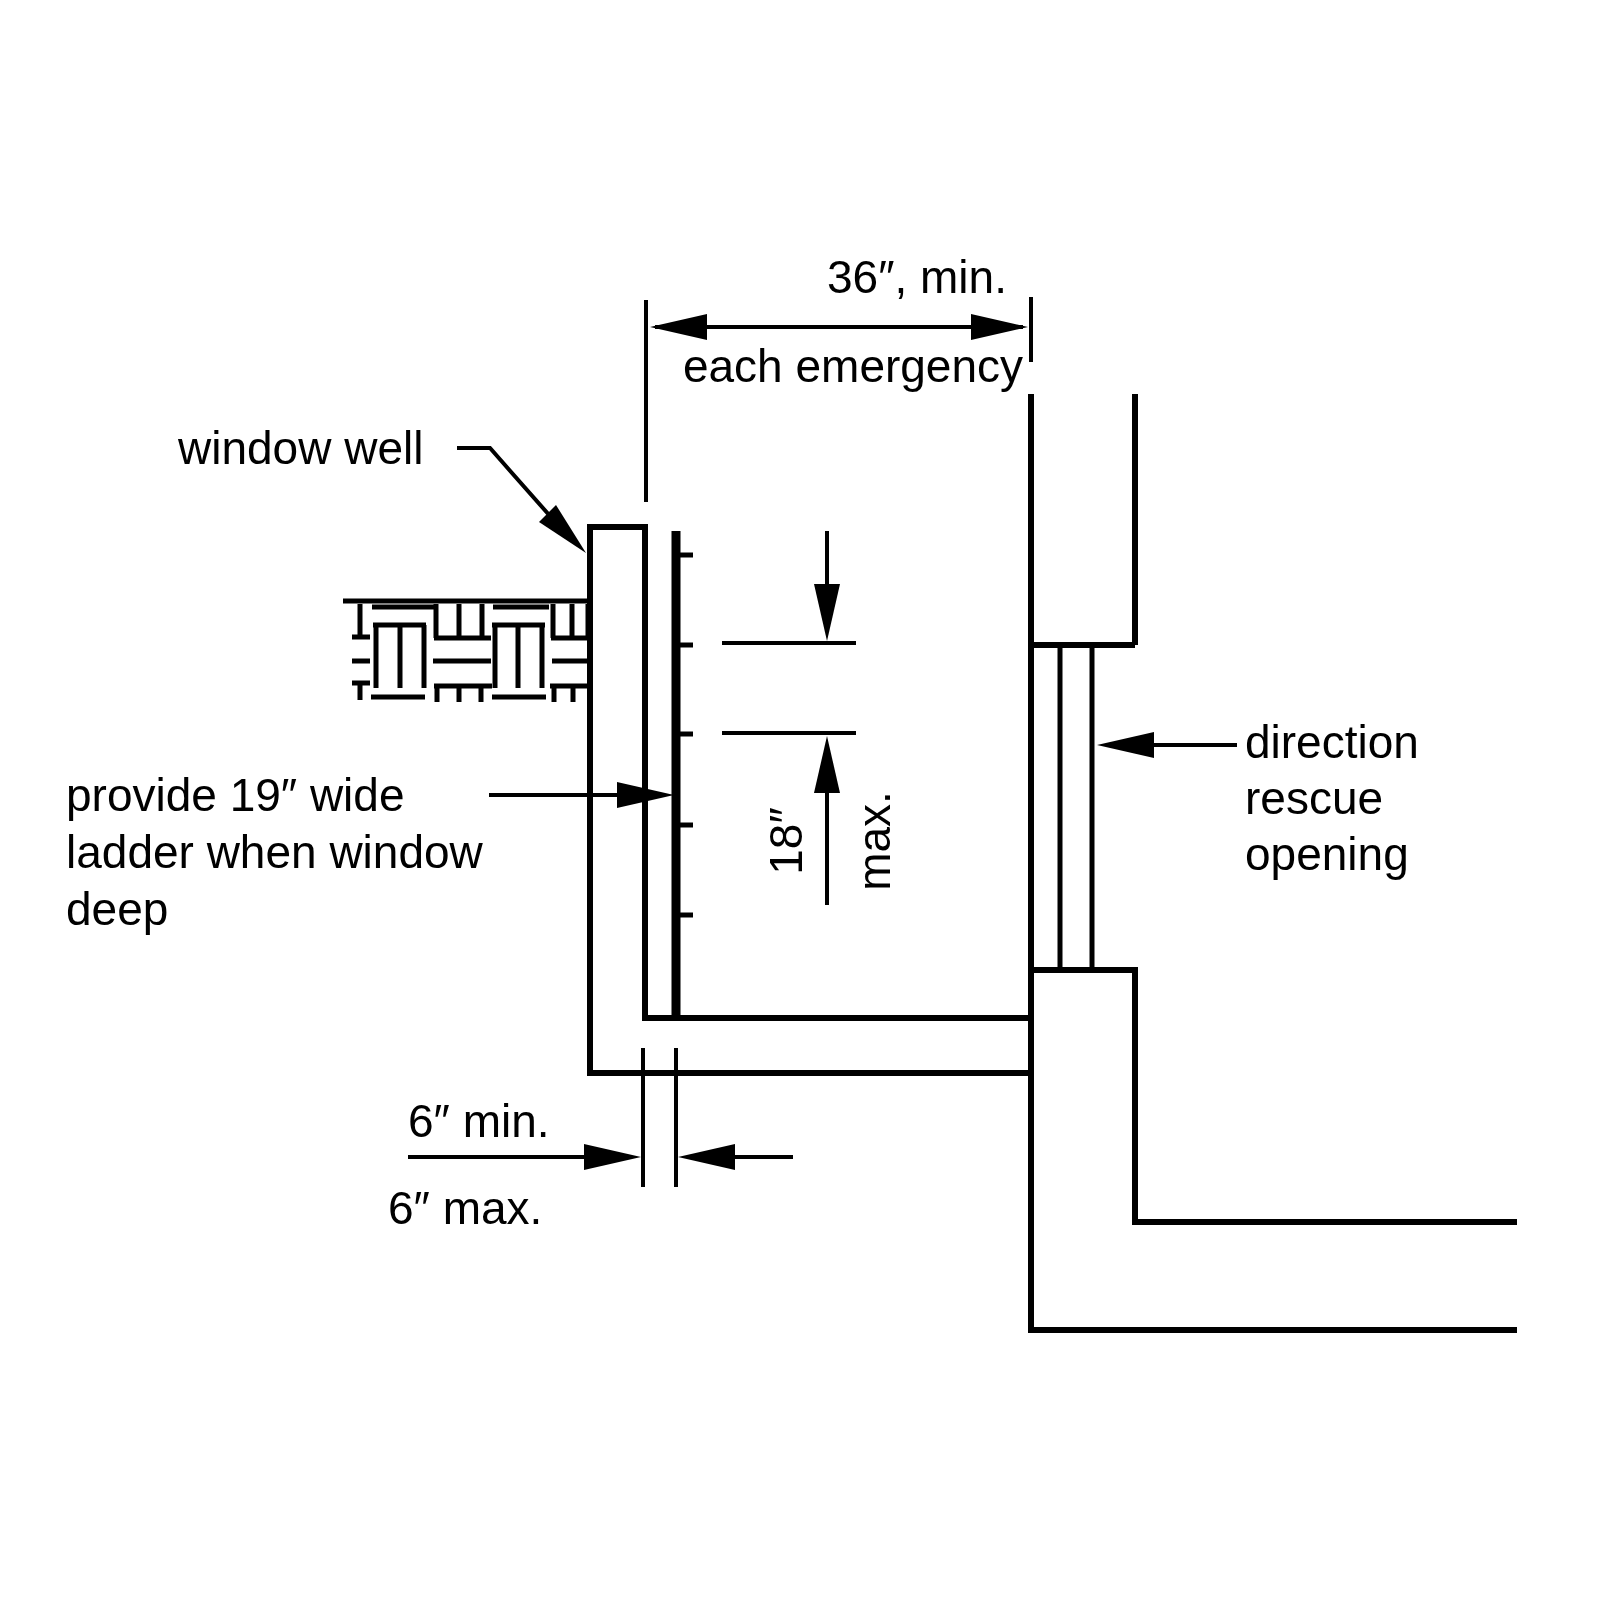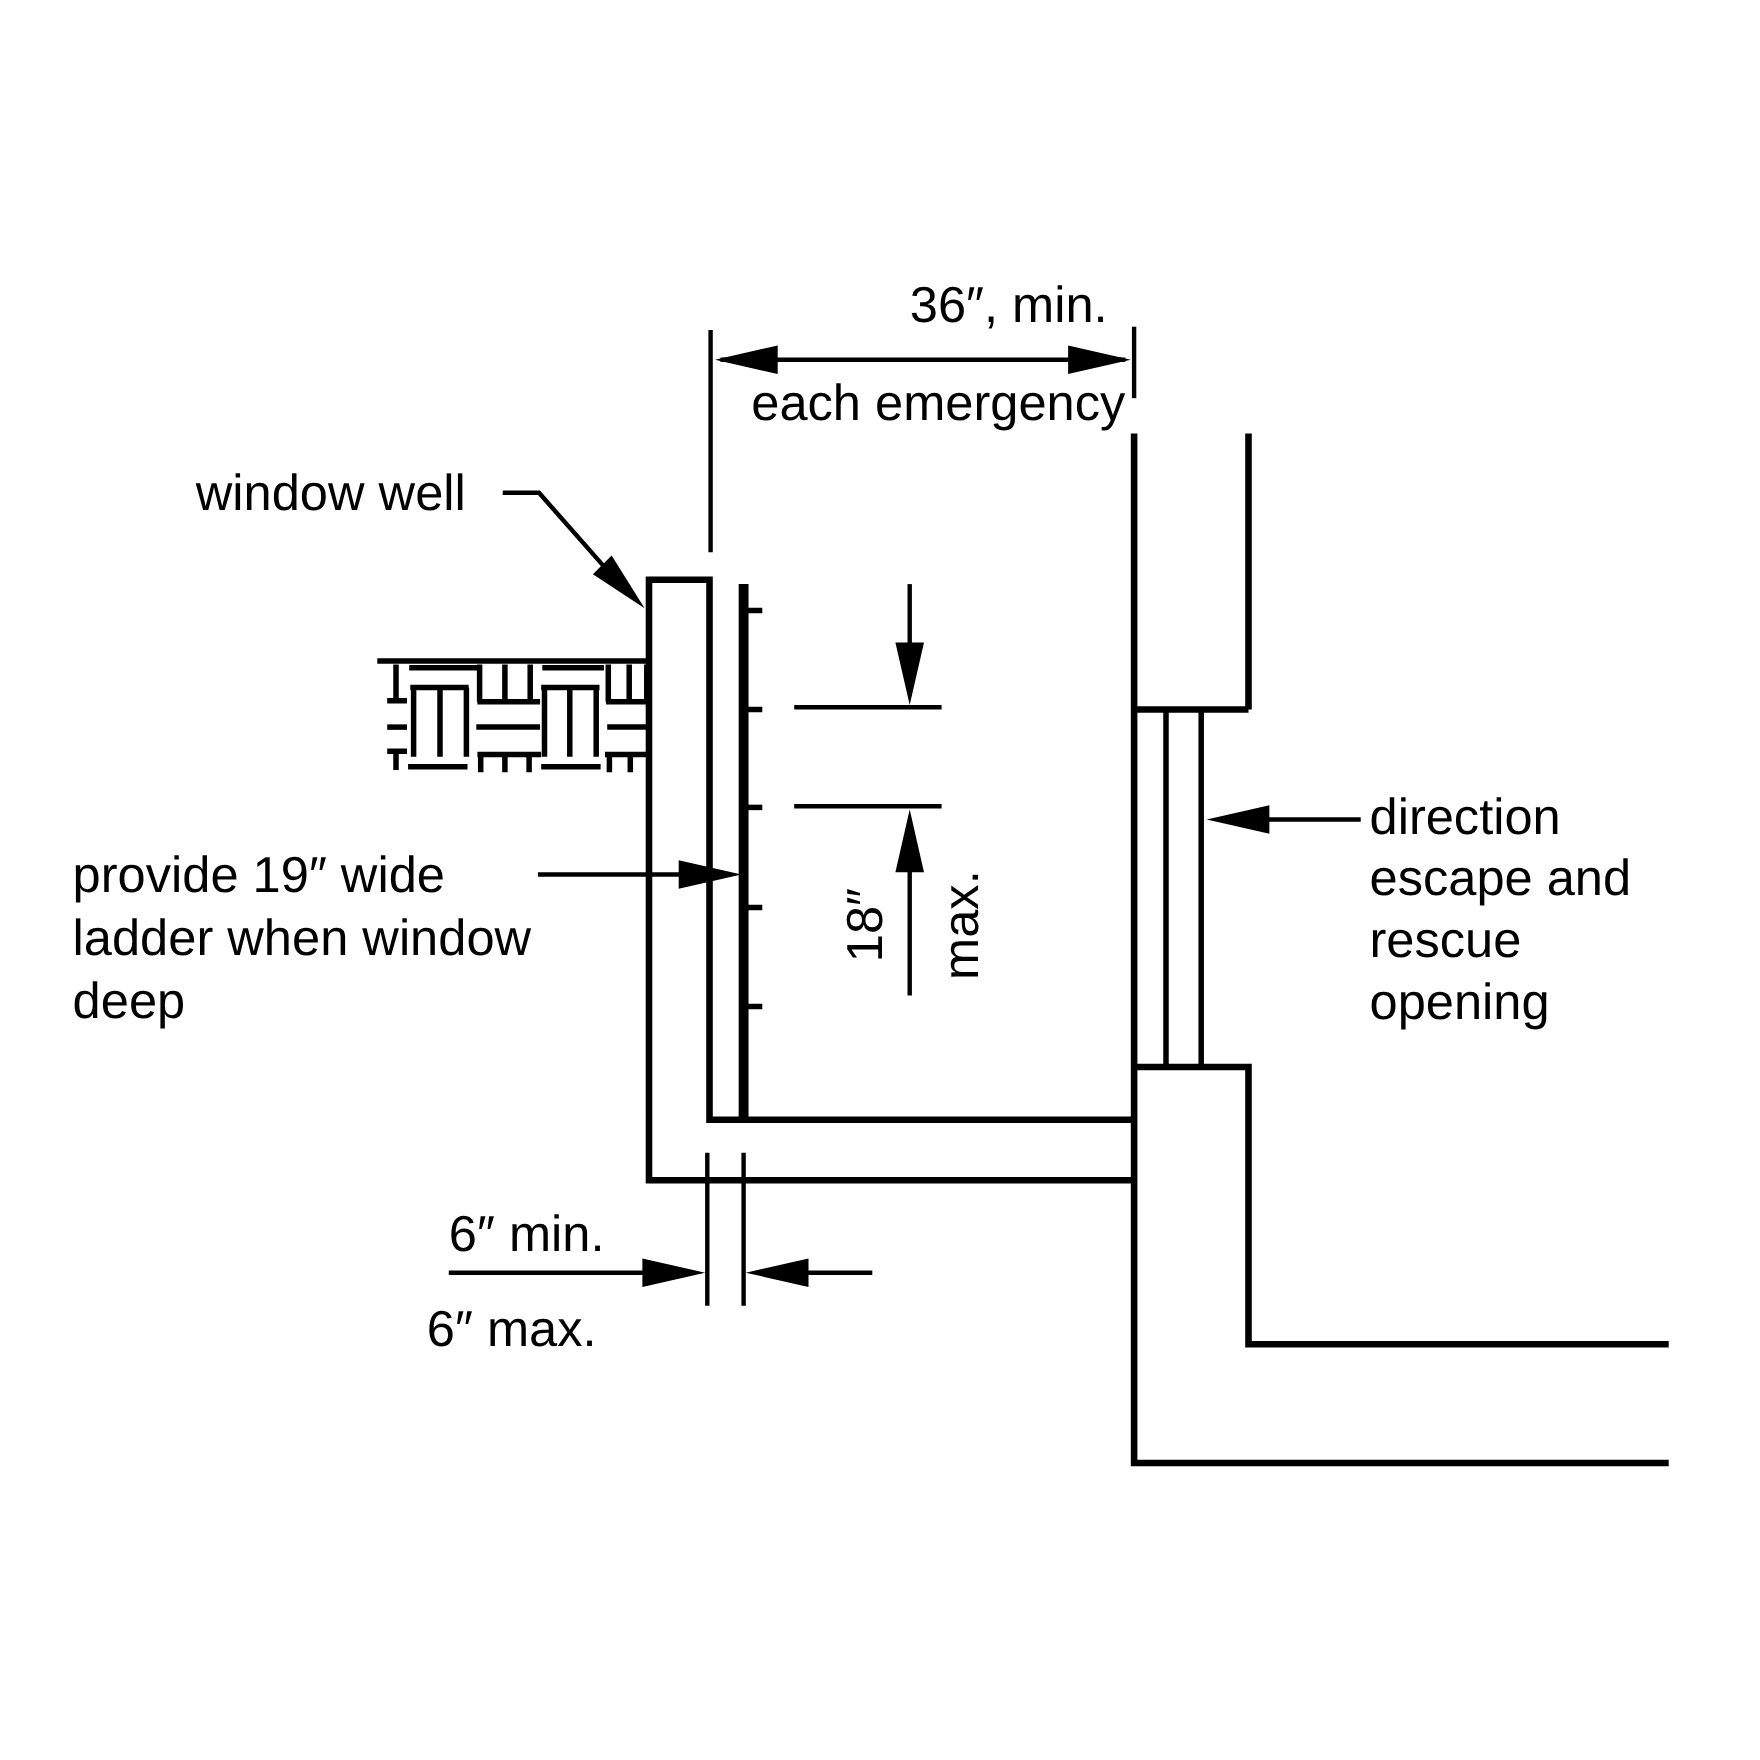--- a/index.html
+++ b/index.html
@@ -120,21 +120,20 @@
     <div class="line">ladder when window</div>
     <div class="line">deep</div>
   </div>
 
   <div class="label rot" style="left:786px;top:841px;">18″</div>
 
   <div class="label rot" style="left:874px;top:841px;">max.</div>
 
   <div class="label escape" style="left:1245px;top:714px;">
     <div class="line">direction</div>
-    <div class="line">escape and</div>
     <div class="line">rescue</div>
     <div class="line">opening</div>
   </div>
 
   <div class="label" style="left:408px;top:1093px;">6″ min.</div>
 
   <div class="label" style="left:388px;top:1180px;">6″ max.</div>
 
 </div>
 

